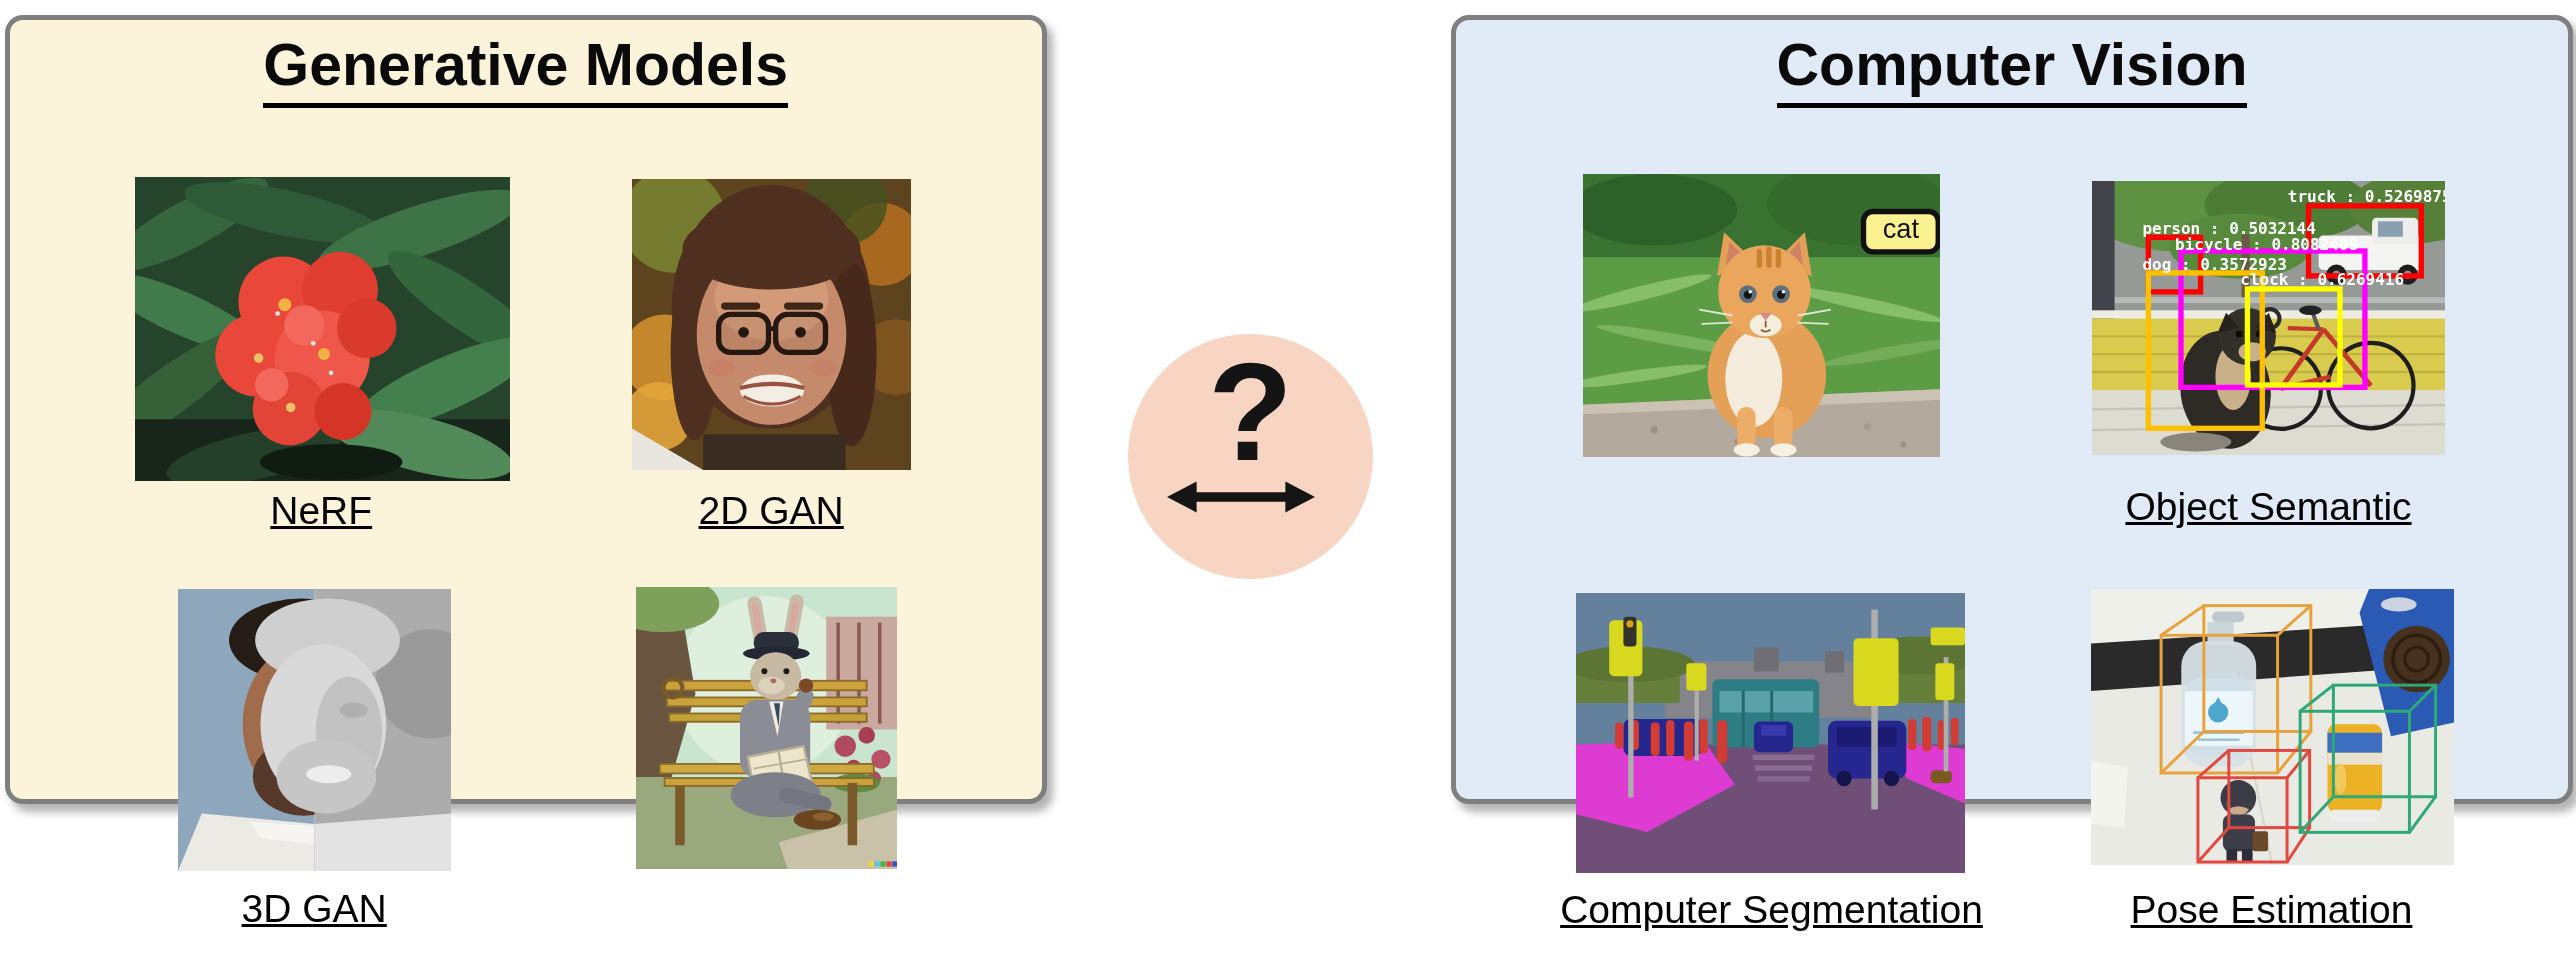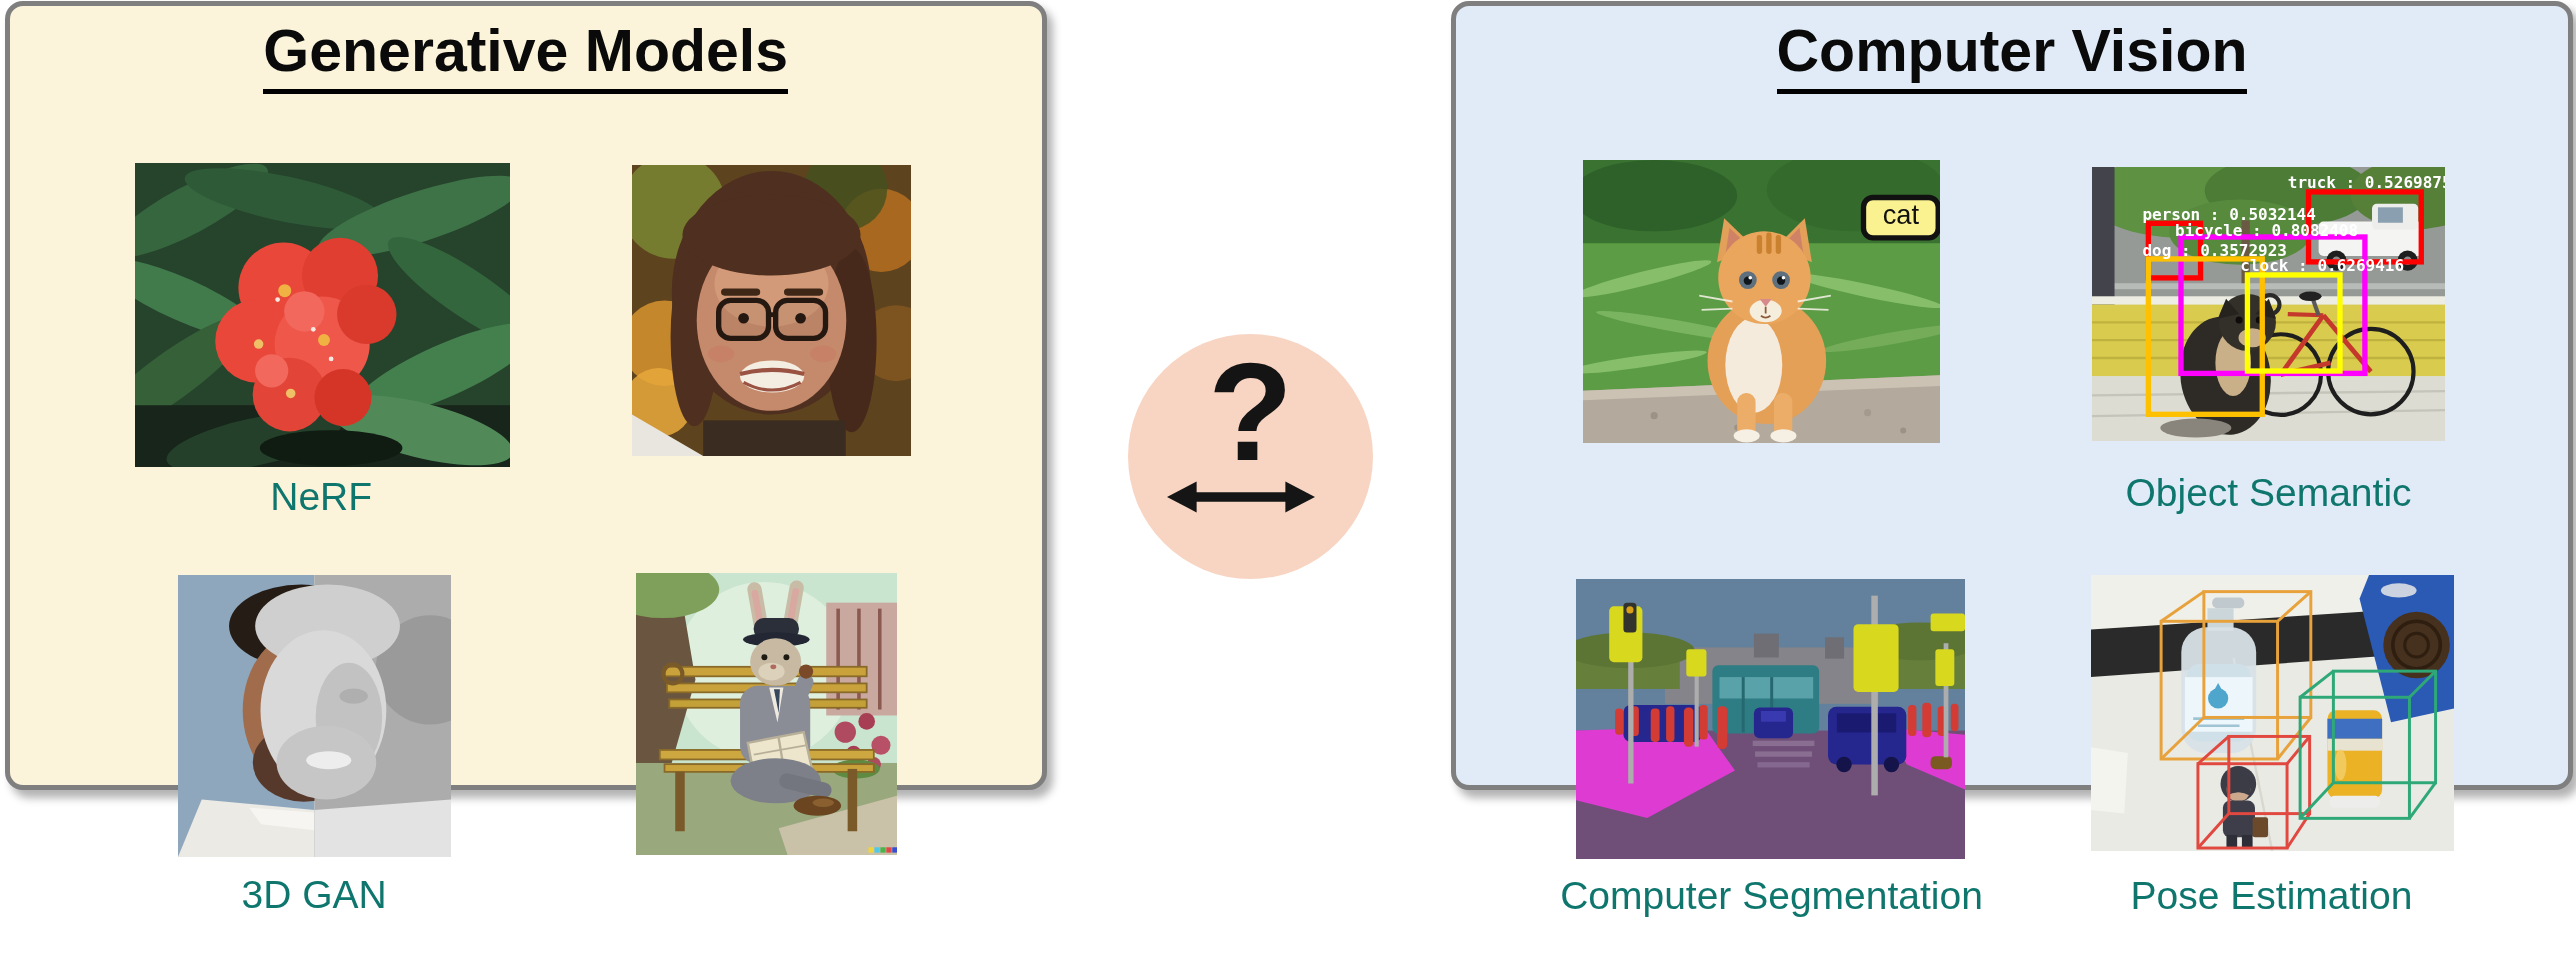--- a/index.html
+++ b/index.html
@@ -1,28 +1,28 @@
 <!DOCTYPE html>
 <html style="font-size:9.5px"><head>
 <meta charset="utf-8">
 <style>
   html,body{margin:0;padding:0;background:#ffffff;}
   .canvas{position:relative;width:2576px;height:976px;background:#ffffff;overflow:hidden;
           font-family:"Liberation Sans",sans-serif;}
-  .panel{position:absolute;top:1px;height:789px;border:5.3px solid #7f7f7f;border-radius:18px;
+  .panel{position:absolute;top:15px;height:789px;border:5.3px solid #7f7f7f;border-radius:18px;
          box-sizing:border-box;box-shadow:6px 7.1px 8.3px rgba(0,0,0,0.30);}
   .panel-left{left:4.7px;width:1042px;background:#FBF4DA;}
   .panel-right{left:1451px;width:1122px;background:#E0EBF7;}
   .panel-title{position:absolute;top:10.7px;left:0;width:100%;text-align:center;
                font-size:59px;font-weight:700;color:#0a0a0a;}
   .panel-title .u{display:inline-block;border-bottom:5.3px solid #000;padding-bottom:4.7px;}
   .fig{position:absolute;overflow:hidden;}
   .fig svg{display:block;width:100%;height:100%;}
-  .caption{position:absolute;width:475px;text-align:center;font-size:39px;color:#0f766e;
-           white-space:nowrap;}
+  .caption{position:absolute;width:475px;text-align:center;font-size:39px;color:#000000;
+           white-space:nowrap;text-decoration:underline;}
   .qcircle{position:absolute;left:1128px;top:334px;width:245px;height:245px;border-radius:50%;
            background:#F8D5C2;}
   .qmark{position:absolute;top:4.7px;left:0;width:100%;text-align:center;
          font-size:139px;font-weight:800;color:#141414;line-height:1.05;}
   .dbl-arrow{position:absolute;left:39px;top:144px;width:148px;height:38px;}
 </style>
 </head>
 <body>
 
 <div class="canvas">
@@ -90,20 +90,21 @@
         <line x1="230" y1="252" x2="242" y2="252" stroke="#241811" stroke-width="8"></line>
         <circle cx="188" cy="258" r="9" fill="#241811"></circle>
         <circle cx="284" cy="258" r="9" fill="#241811"></circle>
         <ellipse cx="236" cy="356" rx="54" ry="27" fill="#F3EDE2"></ellipse>
         <path d="M182,352 Q236,338 290,352" stroke="#9A5242" stroke-width="7" fill="none"></path>
         <path d="M188,366 Q236,392 284,366" stroke="#9A5242" stroke-width="5" fill="none"></path>
         <ellipse cx="150" cy="318" rx="22" ry="14" fill="#C77B62" opacity="0.6"></ellipse>
         <ellipse cx="322" cy="318" rx="22" ry="14" fill="#C77B62" opacity="0.6"></ellipse>
       </svg>
     </div>
+    <div class="caption" style="left:524px;top:469px">2D GAN</div>
 
     <div class="fig" style="left:168px;top:569px;width:273px;height:282px">
       <svg viewBox="0 0 460 475" preserveAspectRatio="none">
         <rect x="0" y="0" width="230" height="475" fill="#8FA7BD"></rect>
         <ellipse cx="208" cy="86" rx="122" ry="70" fill="#241C15"></ellipse>
         <ellipse cx="215" cy="228" rx="106" ry="135" fill="#A16C4C"></ellipse>
         <ellipse cx="212" cy="316" rx="86" ry="66" fill="#57392C"></ellipse>
         <ellipse cx="207" cy="312" rx="40" ry="17" fill="#EFE7DA"></ellipse>
         <rect x="146" y="186" width="52" height="12" rx="6" fill="#1F150D"></rect>
         <circle cx="168" cy="210" r="10" fill="#1E1510"></circle>

